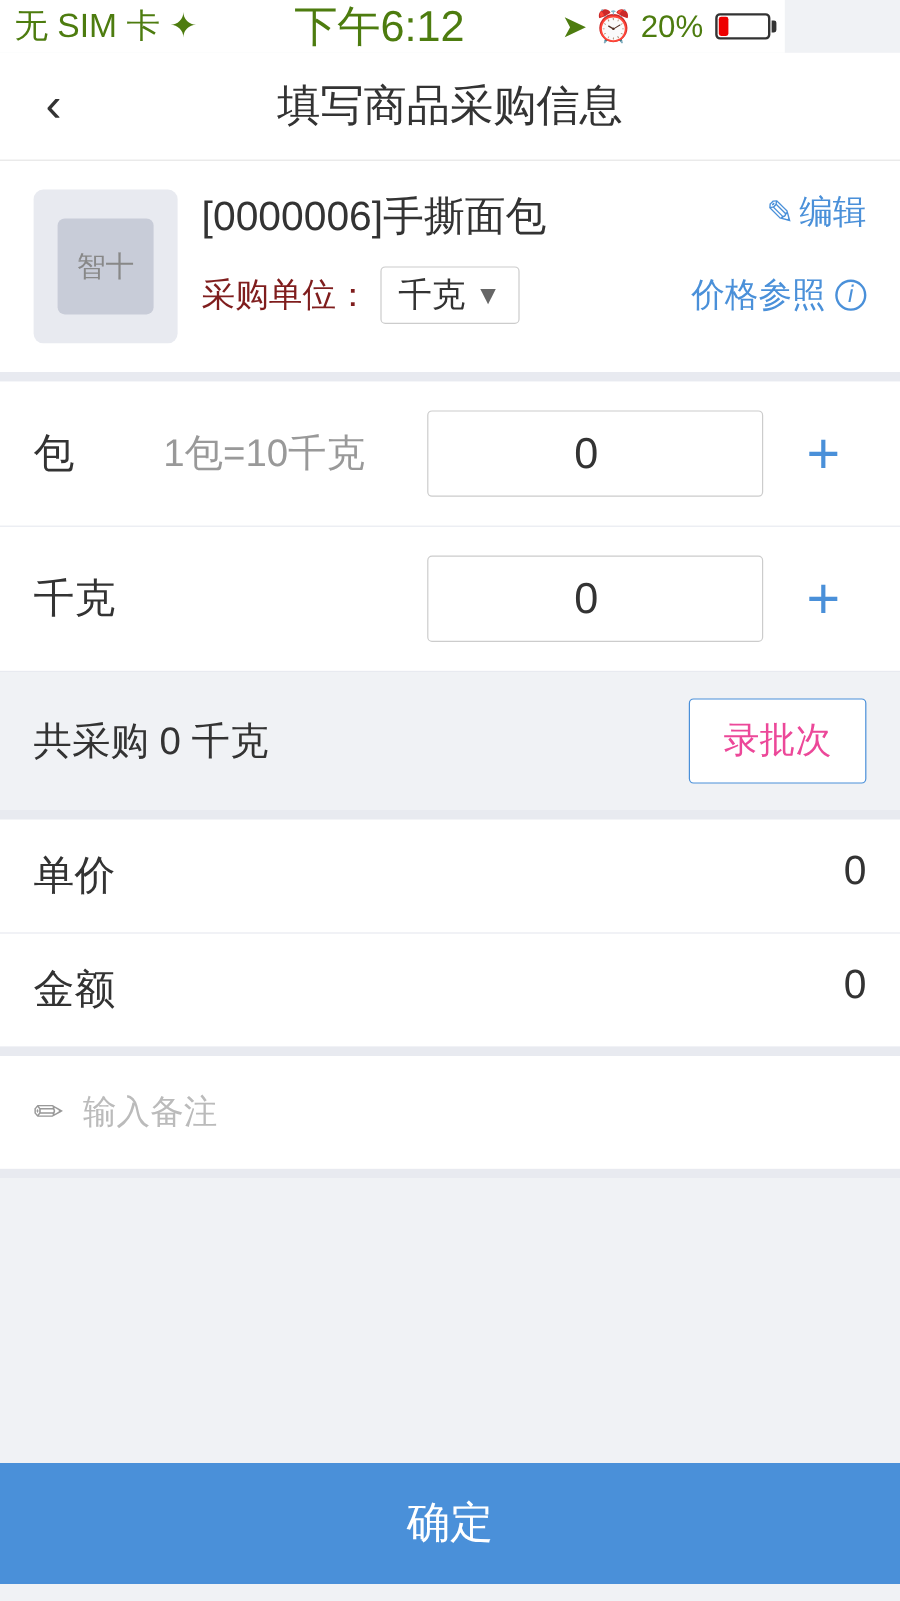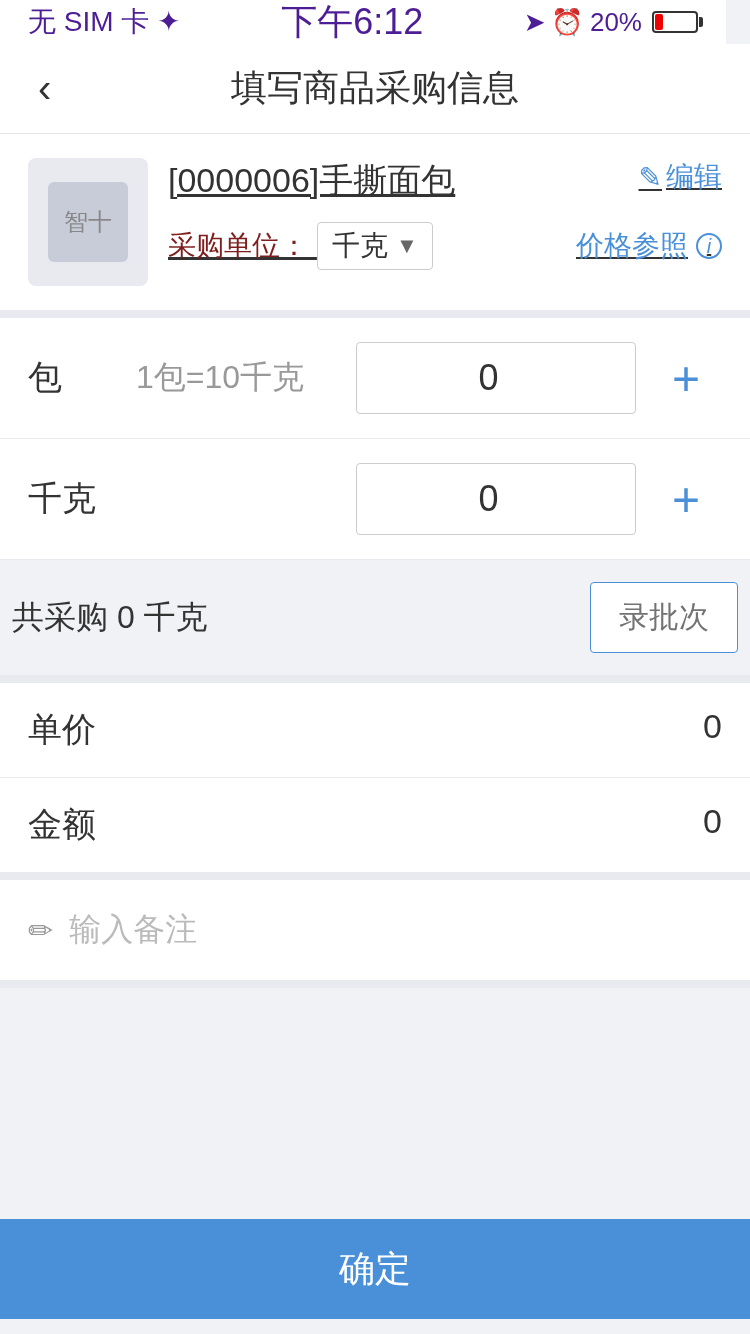--- a/index.html
+++ b/index.html
@@ -8,29 +8,29 @@
       width: 750px;
       min-height: 1334px;
       font-family: -apple-system, "PingFang SC", "Helvetica Neue", sans-serif;
       background: #f0f2f5;
       font-size: 32px;
       color: #333;
     }
 
     
     .status-bar {
-      width: 726px;
+      width: 654px;
       height: 44px;
       background: #fff;
       display: flex;
       align-items: center;
       justify-content: space-between;
-      padding: 0 28px;
-      font-size: 28px;
-      color: #4c1d95;
+      padding: 0 12px;
+      font-size: 28px;
+      color: #4d7c0f;
     }
     .status-left { display: flex; align-items: center; gap: 8px; }
     .status-center { font-size: 36px; font-weight: 500; }
     .status-right { display: flex; align-items: center; gap: 6px; font-size: 26px; }
     .battery-icon {
       display: inline-block;
       width: 46px;
       height: 22px;
       border: 2px solid #333;
       border-radius: 4px;
@@ -108,21 +108,20 @@
       background: #c8ccd8;
       border-radius: 6px;
       display: flex;
       align-items: center;
       justify-content: center;
       font-size: 24px;
       color: #888;
     }
     .product-info {
       flex: 1;
-      text-decoration: underline;
     }
     .product-header {
       display: flex;
       justify-content: space-between;
       align-items: flex-start;
       margin-bottom: 18px;
     }
     .product-name {
       font-size: 34px;
       color: #333;
@@ -228,34 +227,34 @@
       cursor: pointer;
       display: flex;
       align-items: center;
       justify-content: center;
       padding: 0;
     }
 
     
     .summary-row {
       background: #f0f2f5;
-      padding: 22px 12px;
+      padding: 22px 28px;
       display: flex;
       align-items: center;
       justify-content: space-between;
       border-bottom: 8px solid #e8eaf0;
     }
     .summary-text {
       font-size: 32px;
       color: #333;
     }
     .batch-btn {
       border: 1px solid #4a90d9;
       background: #fff;
-      color: #737373;
+      color: #ec4899;
       font-size: 30px;
       padding: 14px 28px;
       border-radius: 4px;
       cursor: pointer;
       margin-left: 36px;
     }
 
     
     .price-section {
       background: #fff;
@@ -286,21 +285,21 @@
       align-items: center;
       gap: 16px;
       min-height: 100px;
       border-bottom: 8px solid #e8eaf0;
     }
     .remark-icon {
       font-size: 30px;
       color: #999;
     }
     .remark-placeholder {
-      font-size: 32px;
+      font-size: 28px;
       color: #bbb;
     }
 
     
     .empty-space {
       flex: 1;
       background: #f0f2f5;
       min-height: 300px;
     }
 

